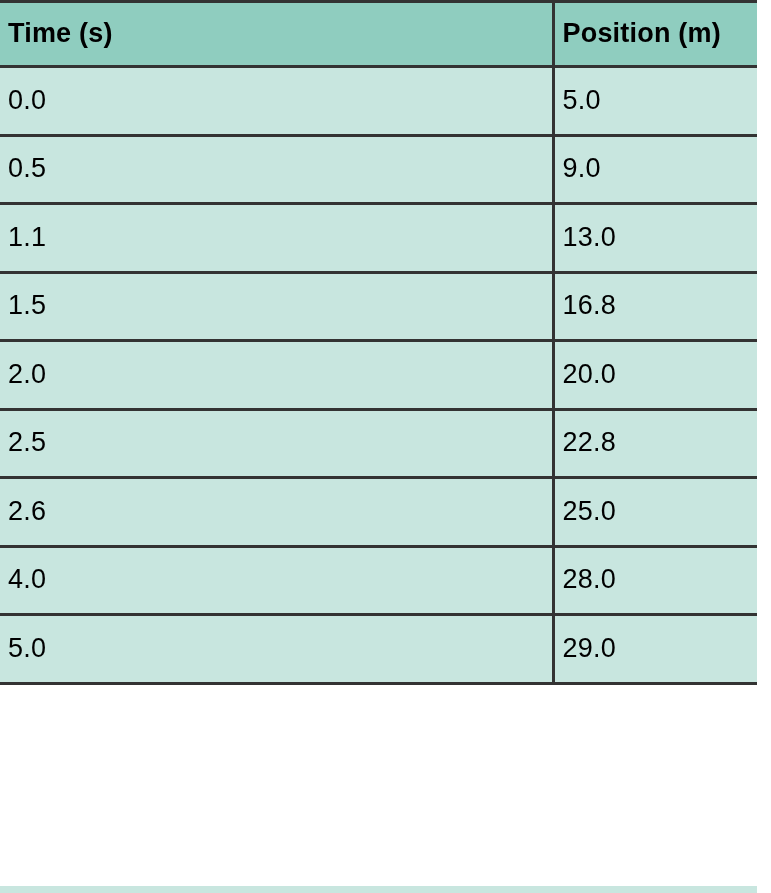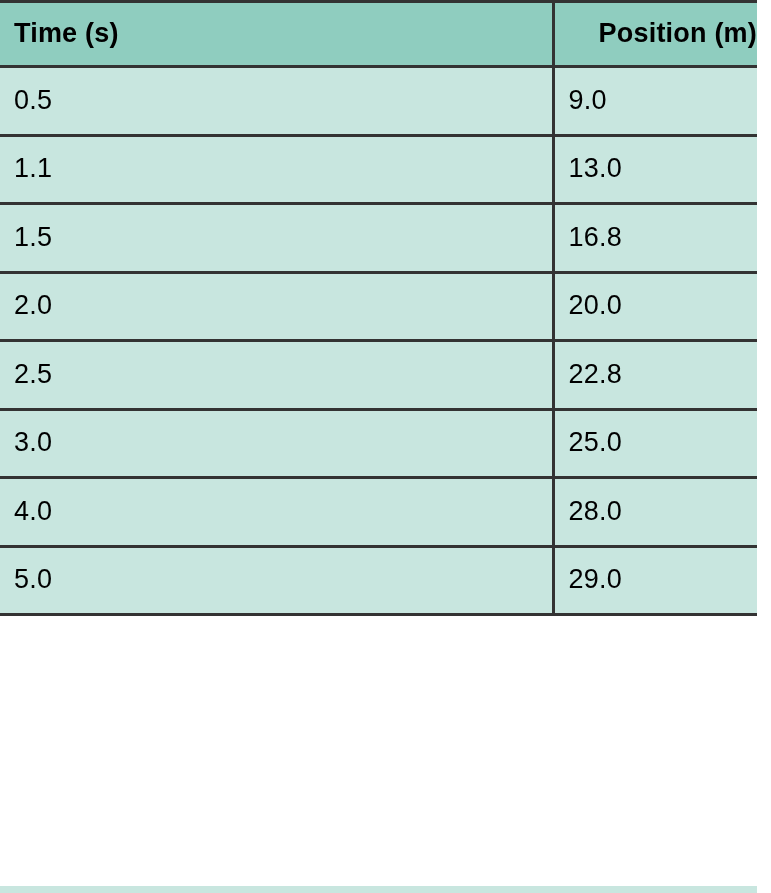--- a/index.html
+++ b/index.html
@@ -33,39 +33,38 @@
   }
 
   .data-table col.col-time  { width: 553px; }
   .data-table col.col-pos   { width: 204px; }
 
   .data-table th,
   .data-table td {
     text-align: left;
     vertical-align: middle;
     color: #000000;
-    padding: 0 0 0 14px;
+    padding: 0 0 0 8px;
     font-size: 27px;
     line-height: 1.1;
     letter-spacing: 0.2px;
     box-sizing: border-box;
   }
 
   
   .data-table thead th {
     background: #8fcdbf;
     height: 65px;
     font-weight: bold;
     font-size: 27px;
     border-top: 3px solid #333333;
     border-bottom: 3px solid #333333;
   }
   .data-table thead th.pos-head {
     border-left: 3px solid #333333;
-    text-align: right;
   }
 
   
   .data-table tbody td {
     background: #c8e6df;
     height: 68.5px;
     border-bottom: 3px solid #333333;
   }
   .data-table tbody td.pos-cell {
     border-left: 3px solid #333333;
@@ -94,41 +93,45 @@
 
     <thead>
       <tr>
         <th class="time-head">Time (s)</th>
         <th class="pos-head">Position (m)</th>
       </tr>
     </thead>
 
     <tbody>
       <tr>
+        <td class="time-cell">0.0</td>
+        <td class="pos-cell">5.0</td>
+      </tr>
+      <tr>
         <td class="time-cell">0.5</td>
         <td class="pos-cell">9.0</td>
       </tr>
       <tr>
         <td class="time-cell">1.1</td>
         <td class="pos-cell">13.0</td>
       </tr>
       <tr>
         <td class="time-cell">1.5</td>
         <td class="pos-cell">16.8</td>
       </tr>
       <tr>
         <td class="time-cell">2.0</td>
         <td class="pos-cell">20.0</td>
       </tr>
       <tr>
         <td class="time-cell">2.5</td>
         <td class="pos-cell">22.8</td>
       </tr>
       <tr>
-        <td class="time-cell">3.0</td>
+        <td class="time-cell">2.6</td>
         <td class="pos-cell">25.0</td>
       </tr>
       <tr>
         <td class="time-cell">4.0</td>
         <td class="pos-cell">28.0</td>
       </tr>
       <tr>
         <td class="time-cell">5.0</td>
         <td class="pos-cell">29.0</td>
       </tr>

